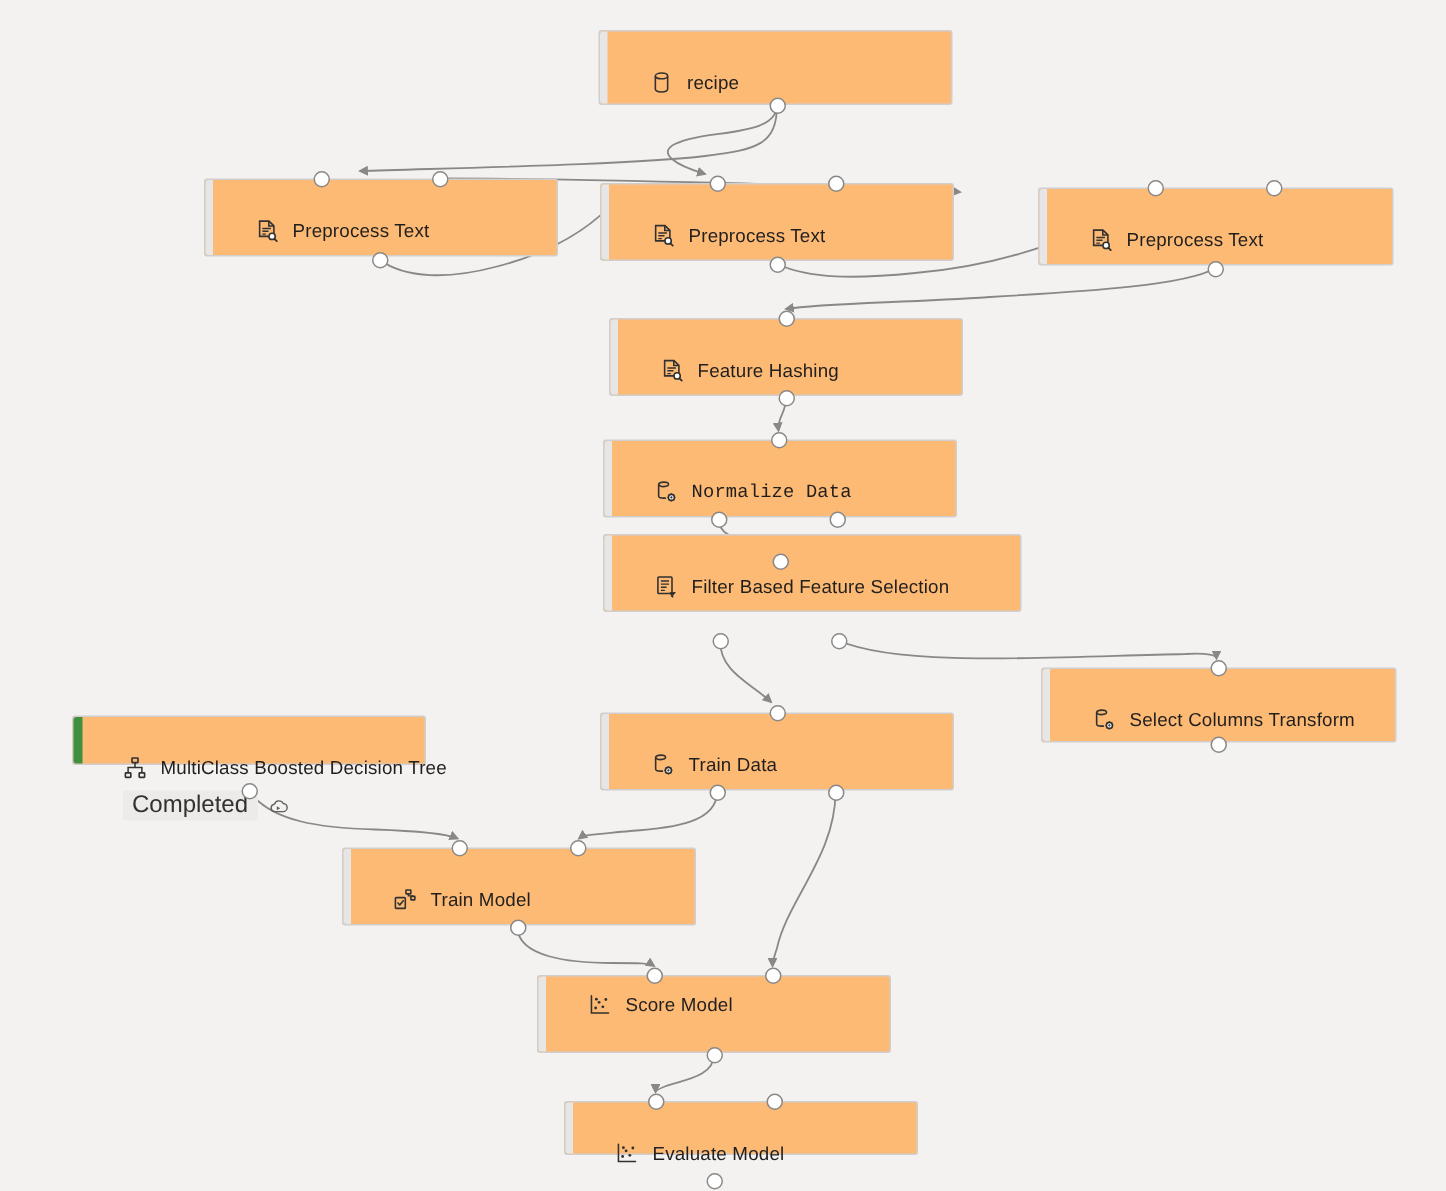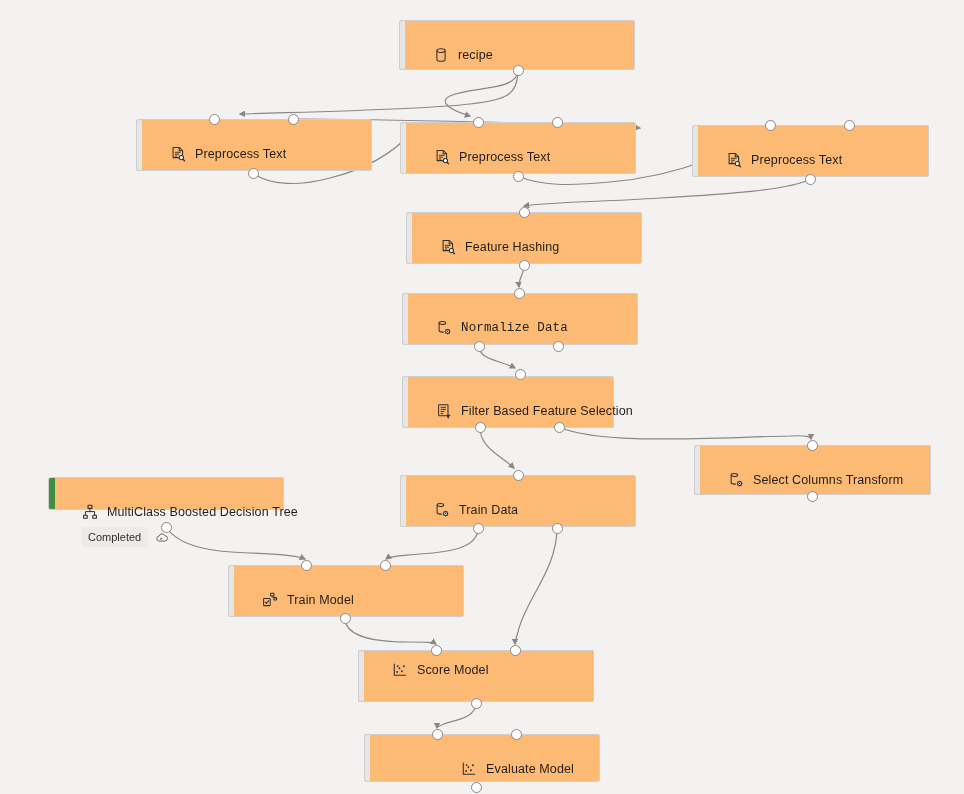--- a/index.html
+++ b/index.html
@@ -92,21 +92,21 @@
   .status-row {
     display: flex;
     align-items: center;
     gap: 7px;
     margin-left: 0px;
   }
   .status-badge {
     display: inline-block;
     background: #edebe9;
     color: #323130;
-    font-size: 11px;
+    font-size: 16px;
     line-height: 14px;
     padding: 3px 7px 3px 6px;
     border-radius: 2px;
     white-space: nowrap;
     text-align: right;
   }
   .status-icon {
     width: 13px;
     height: 13px;
     display: block;
@@ -251,21 +251,21 @@
                 <path d="M3.1 2.9 V10.6 C3.1 11.45 4.58 12.1 6.4 12.1 C7.0 12.1 7.55 12.05 8.0 11.95"></path>
                 <circle cx="11.6" cy="11.6" r="2.0" fill="#fff"></circle>
                 <circle cx="11.6" cy="11.6" r="0.75" fill="currentColor" stroke="none"></circle>
                 <path d="M11.6 8.9 V9.6 M11.6 13.6 V14.3 M8.9 11.6 H9.6 M13.6 11.6 H14.3 M9.7 9.7 L10.2 10.2 M13.0 13.0 L13.5 13.5 M13.5 9.7 L13.0 10.2 M10.2 13.0 L9.7 13.5" stroke-width="0.9"></path>
               </svg>
             </span>
             <span class="node-label">Normalize Data</span>
           </div>
         </div>
       </div>
-      <div class="node" style="left: 402px; top: 376px; width: 212px; height: 52px;">
+      <div class="node" style="left: 402px; top: 356px; width: 279px; height: 52px;">
         <div class="accent"></div>
         <div class="node-body">
           <div class="node-titlerow">
             <span class="node-icon">
               <svg viewBox="0 0 16 16" width="16" height="16" fill="none" stroke="currentColor" stroke-width="1.05">
                 <rect x="2.6" y="1.7" width="9.4" height="11.0" rx="0.6"></rect>
                 <path d="M4.6 4.3 H10.0 M4.6 6.4 H10.0 M4.6 8.5 H8.4 M4.6 10.6 H7.2" stroke-width="0.95"></path>
                 <path d="M10.8 12.0 L14.2 12.0 L12.6 13.9 L12.6 15.2 L11.5 14.5 L11.5 13.9 Z" fill="currentColor" stroke-width="0.6"></path>
               </svg>
             </span>
@@ -360,21 +360,21 @@
                 <circle cx="7.4" cy="6.2" r="0.95" fill="currentColor" stroke="none"></circle>
                 <circle cx="9.9" cy="9.2" r="0.95" fill="currentColor" stroke="none"></circle>
                 <circle cx="11.9" cy="4.3" r="0.95" fill="currentColor" stroke="none"></circle>
                 <circle cx="5.6" cy="4.1" r="0.95" fill="currentColor" stroke="none"></circle>
               </svg>
             </span>
             <span class="node-label">Score Model</span>
           </div>
         </div>
       </div>
-      <div class="node" style="left: 364px; top: 734px; width: 236px; height: 48px; align-items: flex-end;">
+      <div class="node" style="left: 376px; top: 734px; width: 236px; height: 36px;">
         <div class="accent"></div>
         <div class="node-body">
           <div class="node-titlerow">
             <span class="node-icon">
               <svg viewBox="0 0 16 16" width="16" height="16" fill="none" stroke="currentColor" stroke-width="1.05">
                 <path d="M2.3 1.9 V13.3 H13.7" stroke-linecap="round"></path>
                 <circle cx="5.1" cy="10.0" r="0.95" fill="currentColor" stroke="none"></circle>
                 <circle cx="7.4" cy="6.2" r="0.95" fill="currentColor" stroke="none"></circle>
                 <circle cx="9.9" cy="9.2" r="0.95" fill="currentColor" stroke="none"></circle>
                 <circle cx="11.9" cy="4.3" r="0.95" fill="currentColor" stroke="none"></circle>

